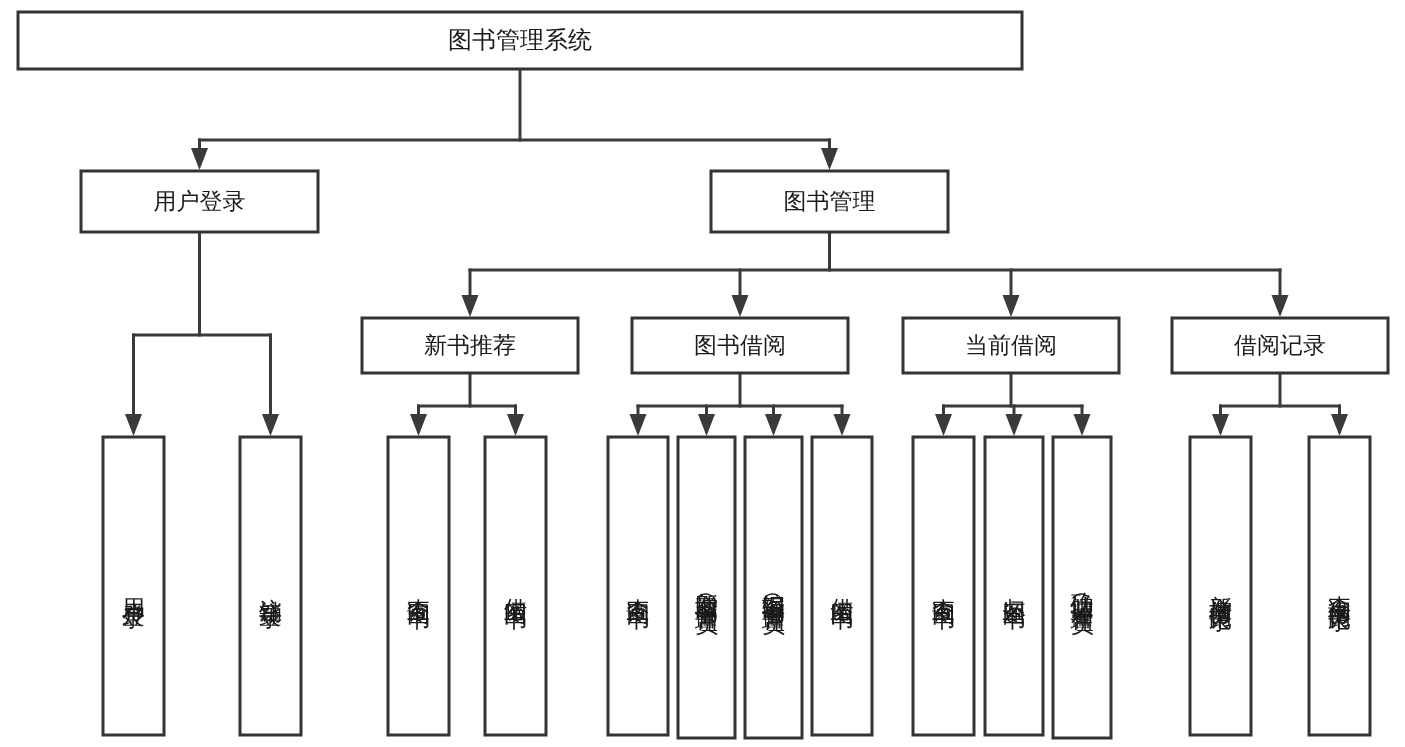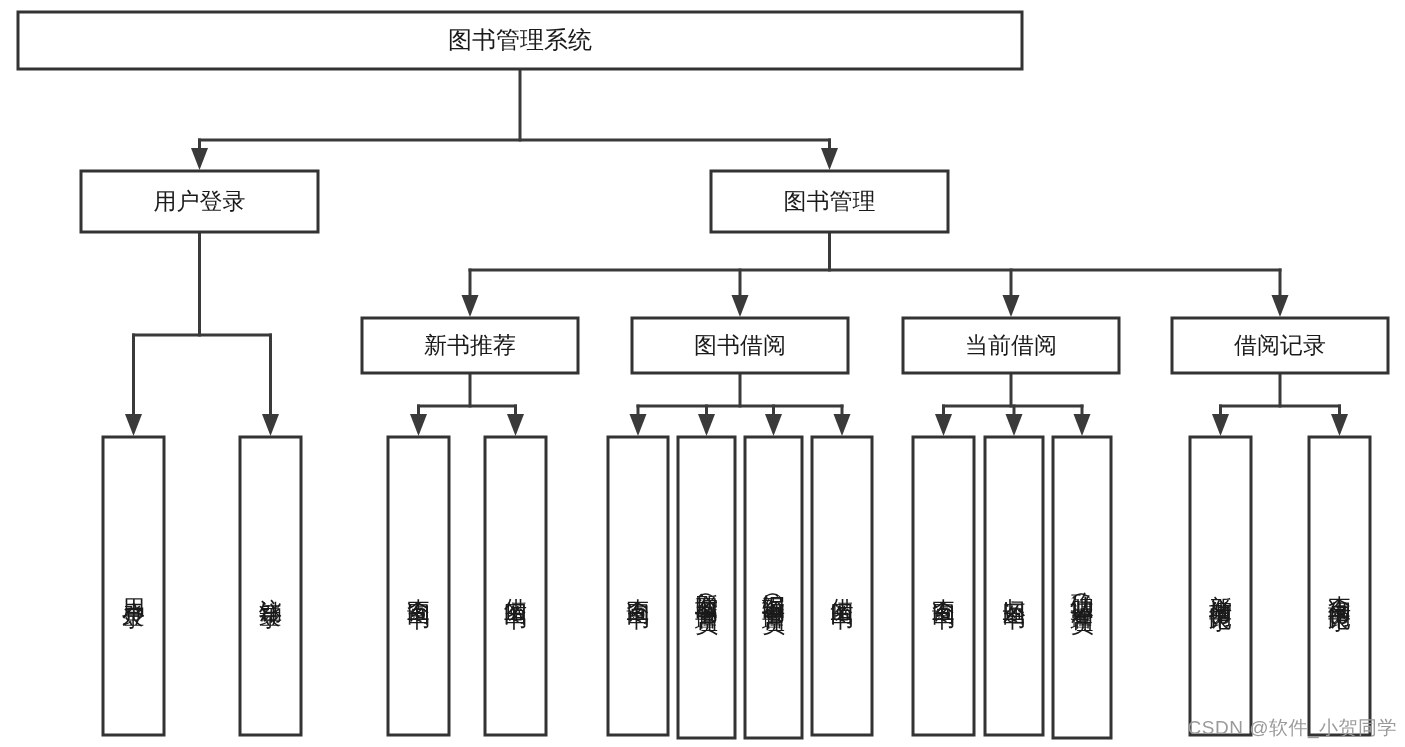--- a/index.html
+++ b/index.html
@@ -209,14 +209,13 @@
       <div class="vlabel-wrap" style="left: 1053px; top: 437px; width: 58px; height: 301px;">
         <div class="vlabel">确认归还（管理员）</div>
       </div>
       <div class="vlabel-wrap" style="left: 1190px; top: 437px; width: 61px; height: 298px;">
         <div class="vlabel">新增借阅记录</div>
       </div>
       <div class="vlabel-wrap" style="left: 1309px; top: 437px; width: 61px; height: 298px;">
         <div class="vlabel">查询借阅记录</div>
       </div>
     </div>
-  <div id="watermark">CSDN @软件_小贺同学</div>
 </div>
 
 </body></html>

